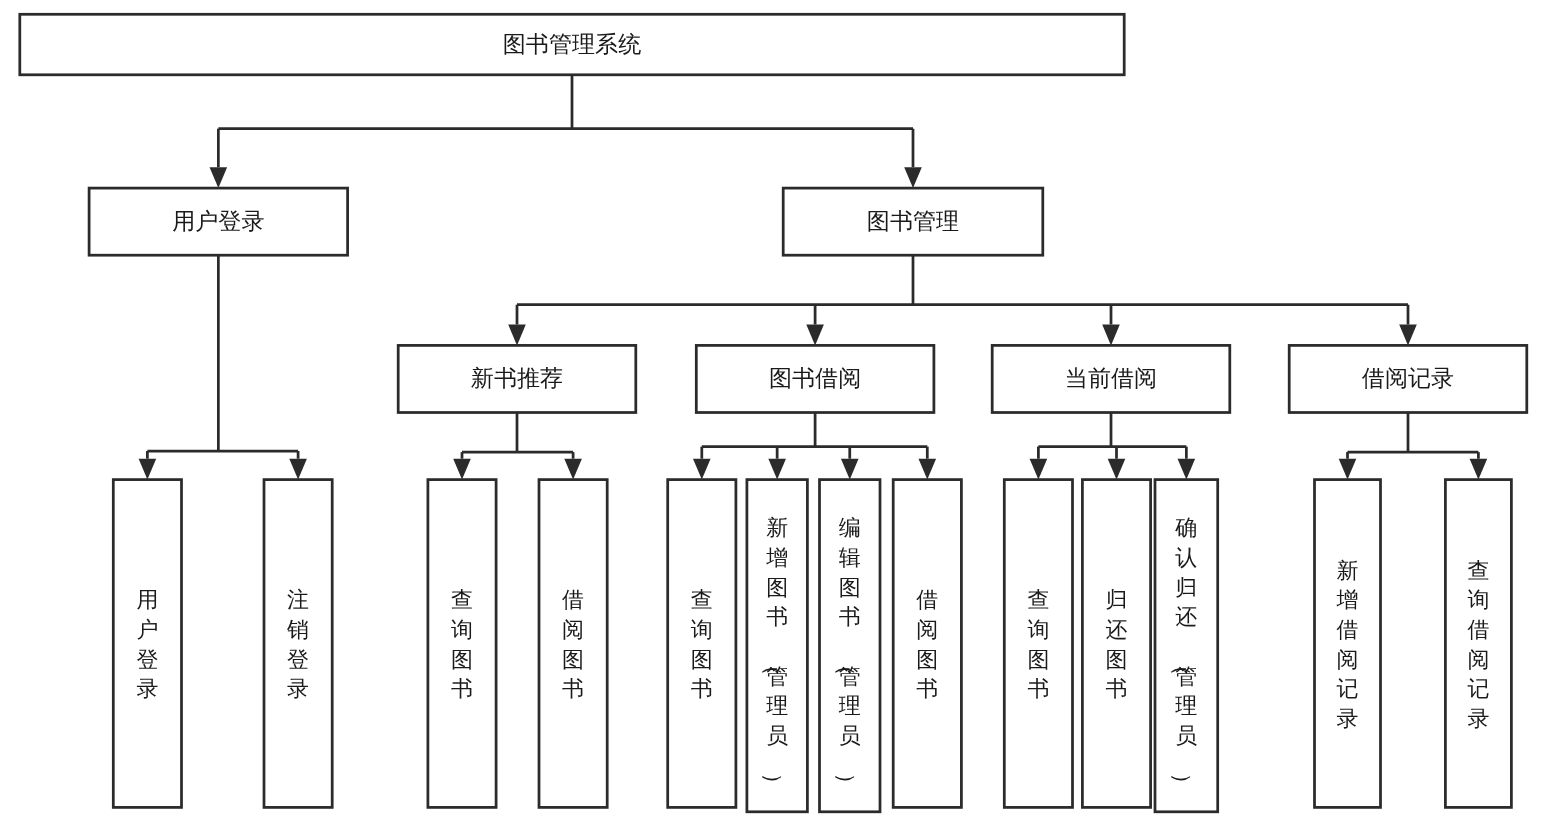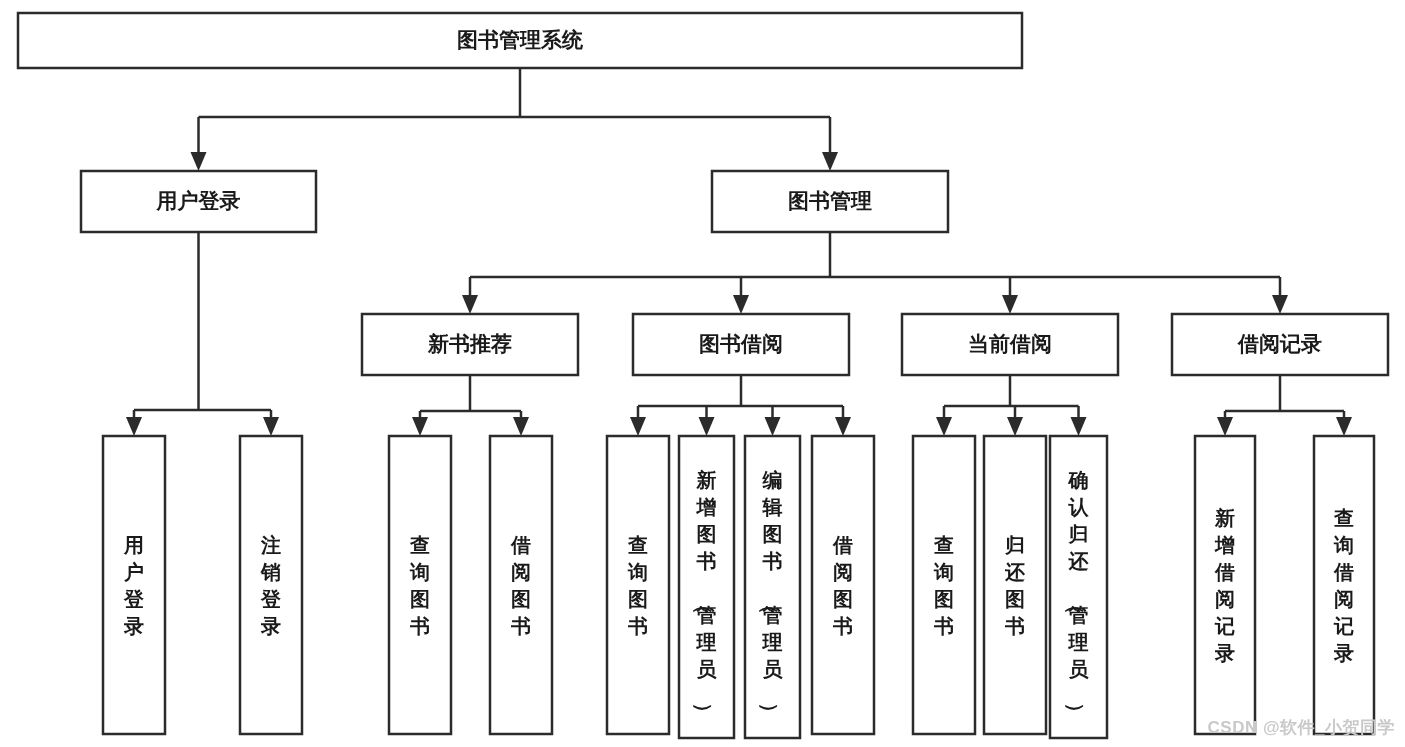--- a/index.html
+++ b/index.html
@@ -12,21 +12,20 @@
     height: 747px;
     font-family: "Liberation Sans", "DejaVu Sans", sans-serif;
     overflow: hidden;
     position: relative;
   }
   #diagram-root {
     position: relative;
     width: 1405px;
     height: 747px;
     background: #ffffff;
-    font-weight: bold;
   }
   svg#chart-svg {
     position: absolute;
     top: 0;
     left: 0;
     width: 1405px;
     height: 747px;
     display: block;
   }
   .node-rect {
@@ -218,14 +217,13 @@
         <g>
           <rect x="1195" y="436" width="60" height="298" class="node-rect"></rect>
           <text x="1225" y="525.06" class="node-label-v"><tspan x="1225" dy="0">新</tspan><tspan x="1225" dy="27">增</tspan><tspan x="1225" dy="27">借</tspan><tspan x="1225" dy="27">阅</tspan><tspan x="1225" dy="27">记</tspan><tspan x="1225" dy="27">录</tspan></text>
         </g>
         <g>
           <rect x="1314" y="436" width="60" height="298" class="node-rect"></rect>
           <text x="1344" y="525.06" class="node-label-v"><tspan x="1344" dy="0">查</tspan><tspan x="1344" dy="27">询</tspan><tspan x="1344" dy="27">借</tspan><tspan x="1344" dy="27">阅</tspan><tspan x="1344" dy="27">记</tspan><tspan x="1344" dy="27">录</tspan></text>
         </g>
       </g>
   </svg>
-  <div class="watermark">CSDN @软件_小贺同学</div>
 </div>
 
 </body></html>

